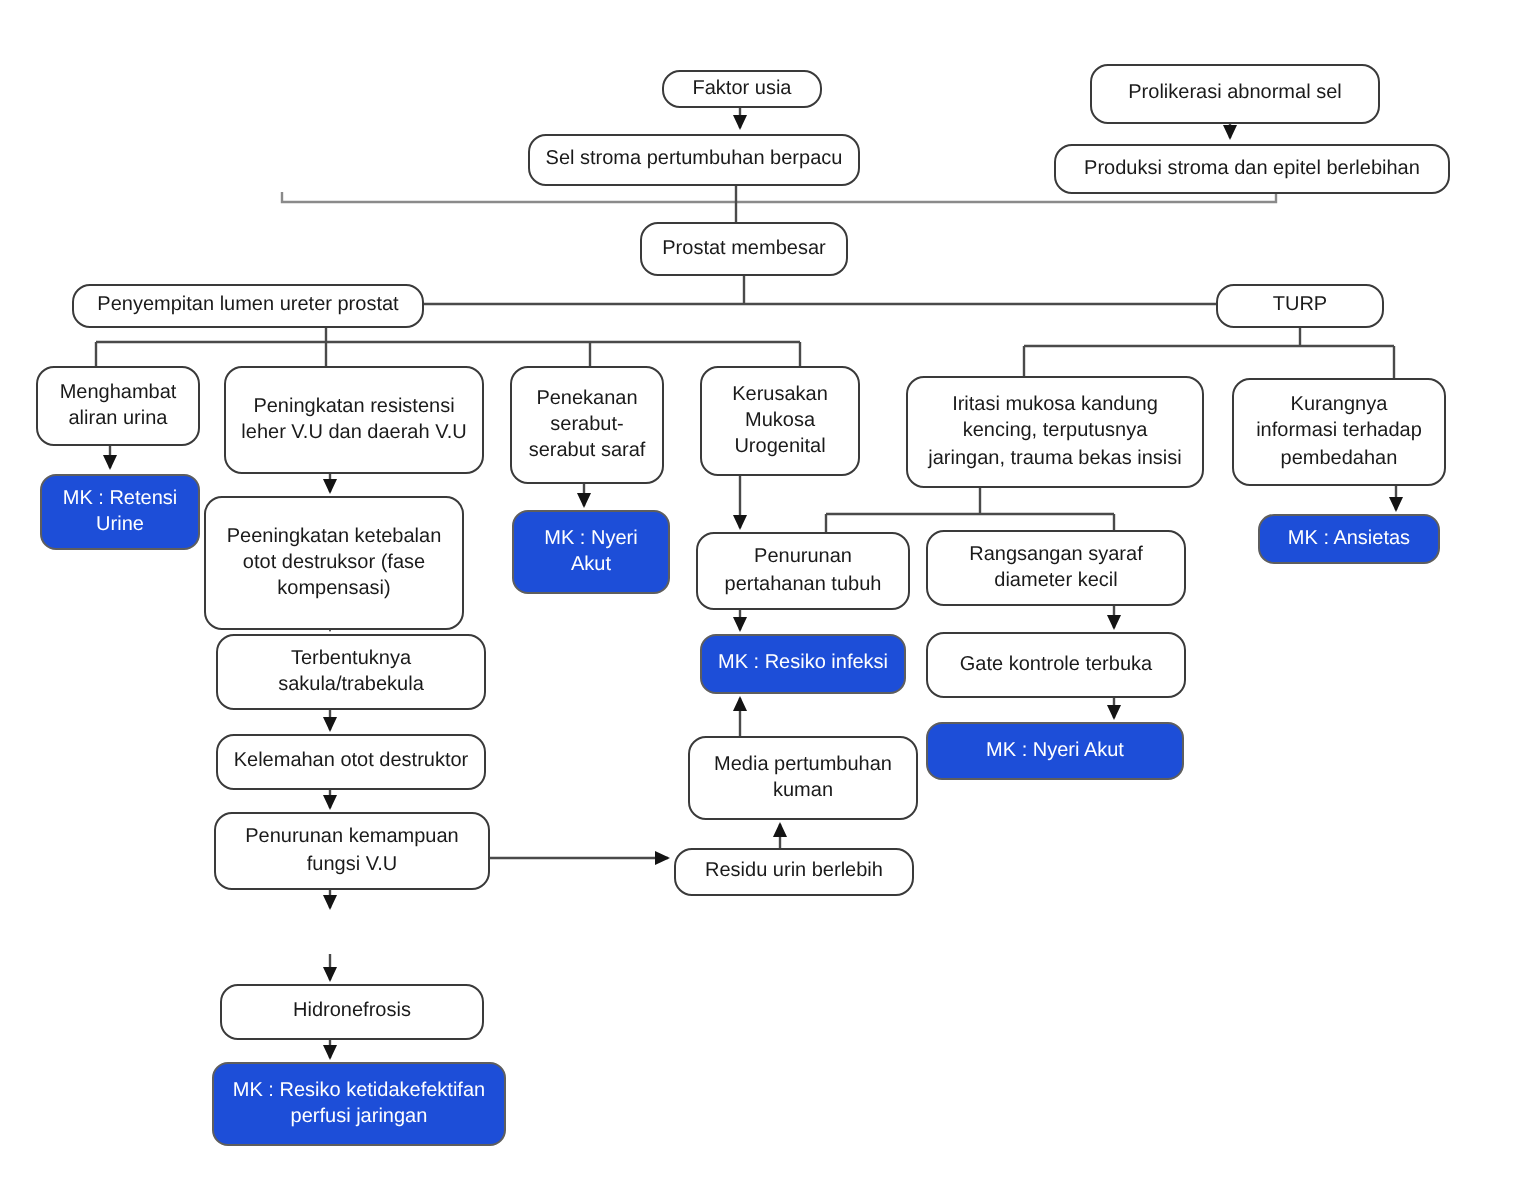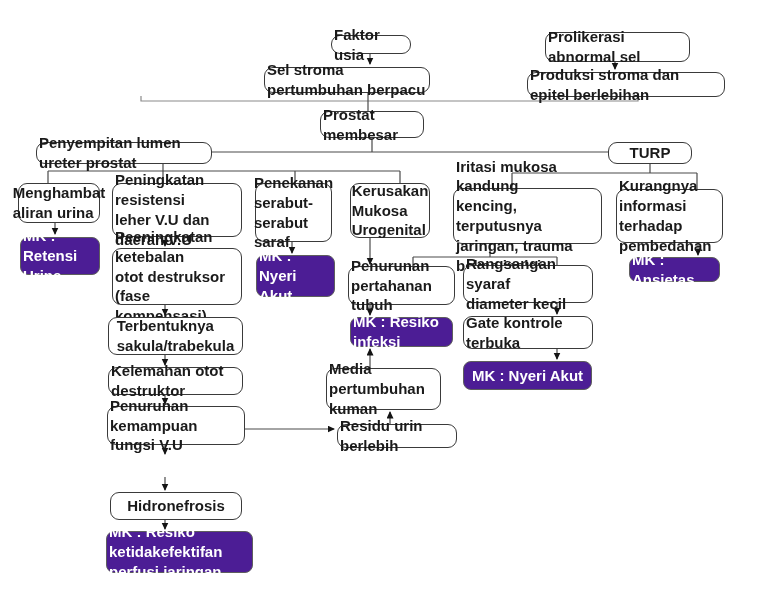--- a/index.html
+++ b/index.html
@@ -4,26 +4,26 @@
 <style>
   html,body{margin:0;padding:0;background:#ffffff;}
   #stage{
     position:relative;width:768px;height:594px;background:#ffffff;overflow:hidden;
     font-family:"Liberation Sans","DejaVu Sans",sans-serif;
   }
   #wires{position:absolute;left:0;top:0;z-index:1;}
   .node{
     position:absolute;z-index:2;box-sizing:border-box;
     background:#ffffff;border:1.4px solid #3a3a3a;border-radius:9px;
-    display:flex;align-items:center;justify-content:center;
-    font-size:15px;font-weight:700;line-height:1.32;color:#1a1a1a;
+    display:flex;align-items:center;justify-content:center;text-align:center;
+    font-size:10px;font-weight:400;line-height:1.32;color:#1a1a1a;
     white-space:pre-line;padding:1px 2px;
   }
   .node.dark{
-    background:#4c1d95;border-color:#5e5e5e;color:#ffffff;border-radius:8px;
+    background:#1d4ed8;border-color:#5e5e5e;color:#ffffff;border-radius:8px;
   }
 </style>
 </head>
 <body>
 
 <div id="stage">
 
   <svg id="wires" width="768" height="594" viewBox="0 0 768 594">
     <defs>
       <marker id="ah" markerWidth="9" markerHeight="8" refX="6.5" refY="3.5" orient="auto" markerUnits="userSpaceOnUse">
@@ -80,21 +80,21 @@
   <div class="node" style="left:320px;top:111px;width:104px;height:27px">Prostat membesar</div>
   <div class="node" style="left:36px;top:142px;width:176px;height:22px">Penyempitan lumen ureter prostat</div>
   <div class="node" style="left:18px;top:183px;width:82px;height:40px">Menghambat
 aliran urina</div>
 
   <div class="node" style="left:608px;top:142px;width:84px;height:22px">TURP</div>
   <div class="node dark" style="left:20px;top:237px;width:80px;height:38px">MK : Retensi
 Urine</div>
   <div class="node" style="left:112px;top:183px;width:130px;height:54px">Peningkatan resistensi
 leher V.U dan daerah V.U</div>
-  <div class="node" style="left:112px;top:248px;width:130px;height:57px">Peeningkatan ketebalan
+  <div class="node" style="left:102px;top:248px;width:130px;height:67px">Peeningkatan ketebalan
 otot destruksor (fase
 kompensasi)</div>
   <div class="node" style="left:108px;top:317px;width:135px;height:38px">Terbentuknya
 sakula/trabekula</div>
   <div class="node" style="left:108px;top:367px;width:135px;height:28px">Kelemahan otot destruktor</div>
   <div class="node" style="left:107px;top:406px;width:138px;height:39px">Penurunan kemampuan
 fungsi V.U</div>
   <div class="node" style="left:110px;top:492px;width:132px;height:28px">Hidronefrosis</div>
   <div class="node dark" style="left:106px;top:531px;width:147px;height:42px">MK : Resiko ketidakefektifan
 perfusi jaringan</div>
@@ -103,21 +103,21 @@
 serabut-
 serabut saraf</div>
   <div class="node dark" style="left:256px;top:255px;width:79px;height:42px">MK : Nyeri
 Akut</div>
   <div class="node" style="left:348px;top:266px;width:107px;height:39px">Penurunan
 pertahanan tubuh</div>
   <div class="node" style="left:350px;top:183px;width:80px;height:55px">Kerusakan
 Mukosa
 Urogenital</div>
   <div class="node dark" style="left:350px;top:317px;width:103px;height:30px">MK : Resiko infeksi</div>
-  <div class="node" style="left:326px;top:368px;width:115px;height:42px">Media pertumbuhan
+  <div class="node" style="left:344px;top:368px;width:115px;height:42px">Media pertumbuhan
 kuman</div>
   <div class="node" style="left:337px;top:424px;width:120px;height:24px">Residu urin berlebih</div>
 
   <div class="node" style="left:453px;top:188px;width:149px;height:56px">Iritasi mukosa kandung
 kencing, terputusnya
 jaringan, trauma bekas insisi</div>
   <div class="node" style="left:463px;top:265px;width:130px;height:38px">Rangsangan syaraf
 diameter kecil</div>
   <div class="node" style="left:463px;top:316px;width:130px;height:33px">Gate kontrole terbuka</div>
   <div class="node dark" style="left:463px;top:361px;width:129px;height:29px">MK : Nyeri Akut</div>

